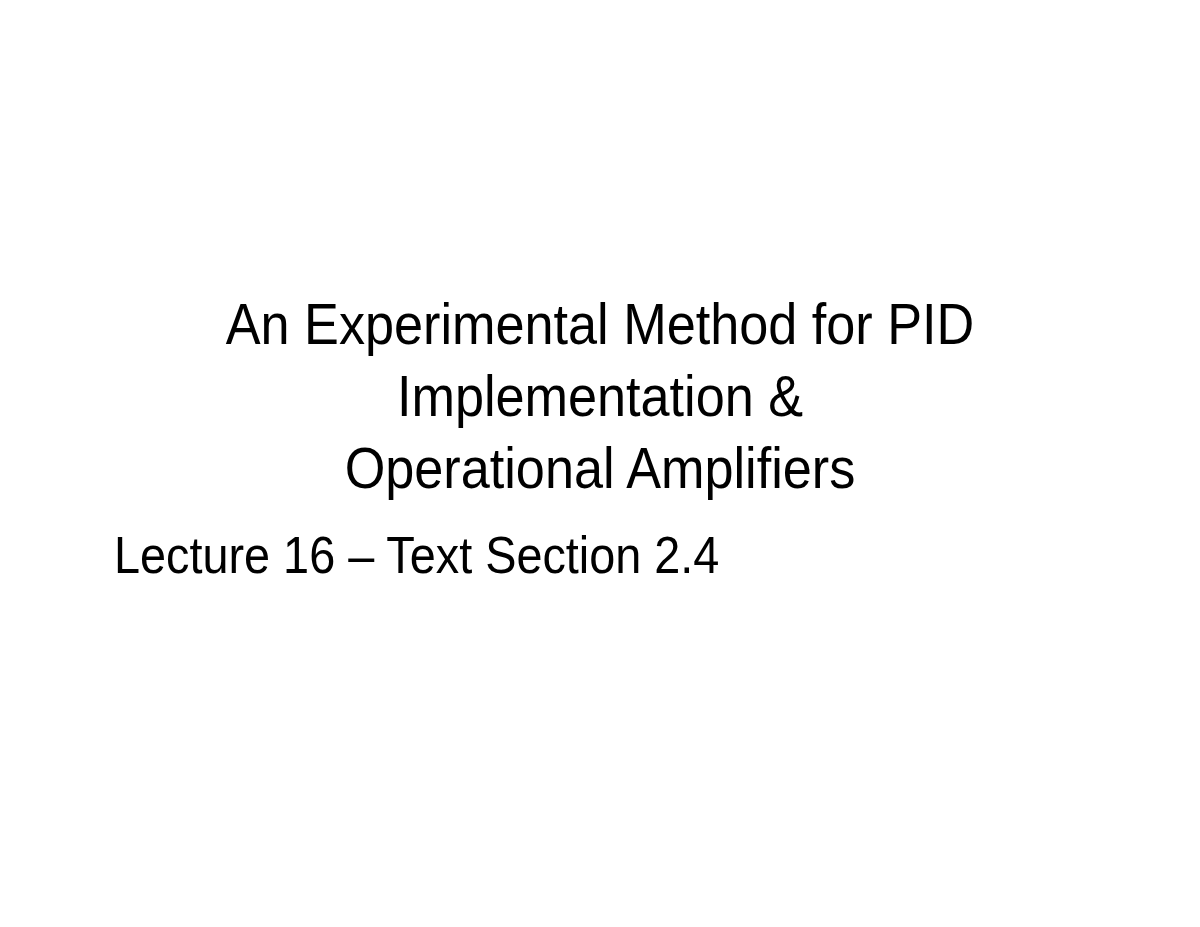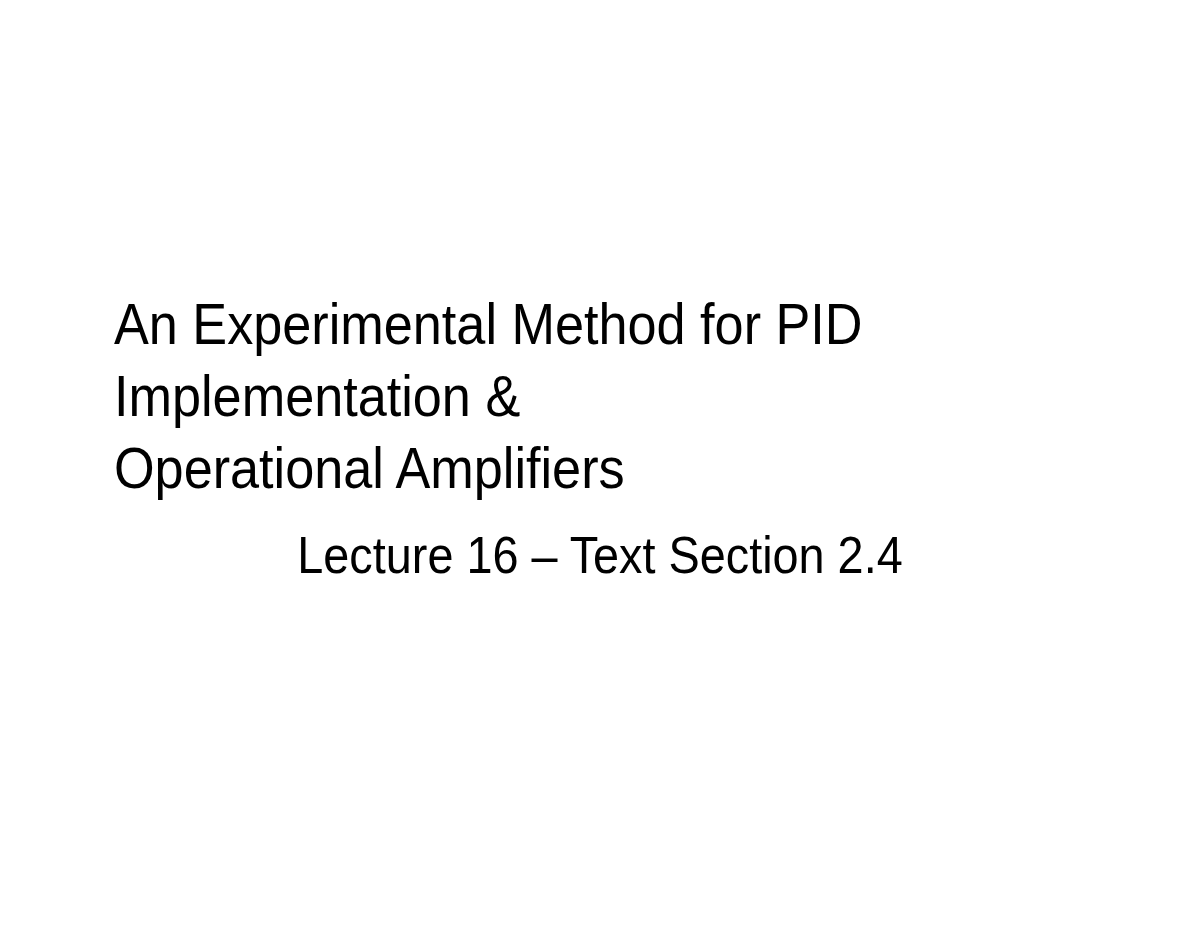--- a/index.html
+++ b/index.html
@@ -24,41 +24,41 @@
     background: #ffffff;
     box-sizing: border-box;
   }
 
   
   .title-block {
     position: absolute;
     left: 60px;
     top: 288px;
     width: 1080px;
+    text-align: center;
   }
 
   .title-line {
     display: block;
     font-size: 58px;
     line-height: 72px;
     font-weight: 400;
     letter-spacing: 0px;
     color: #000000;
     white-space: nowrap;
     transform: scaleX(0.90);
     transform-origin: center center;
   }
 
   
   .subtitle-block {
     position: absolute;
     left: 60px;
     top: 524px;
     width: 1080px;
-    text-align: center;
   }
 
   .subtitle-line {
     display: block;
     font-size: 52px;
     line-height: 62px;
     font-weight: 400;
     color: #000000;
     white-space: nowrap;
     transform: scaleX(0.90);

